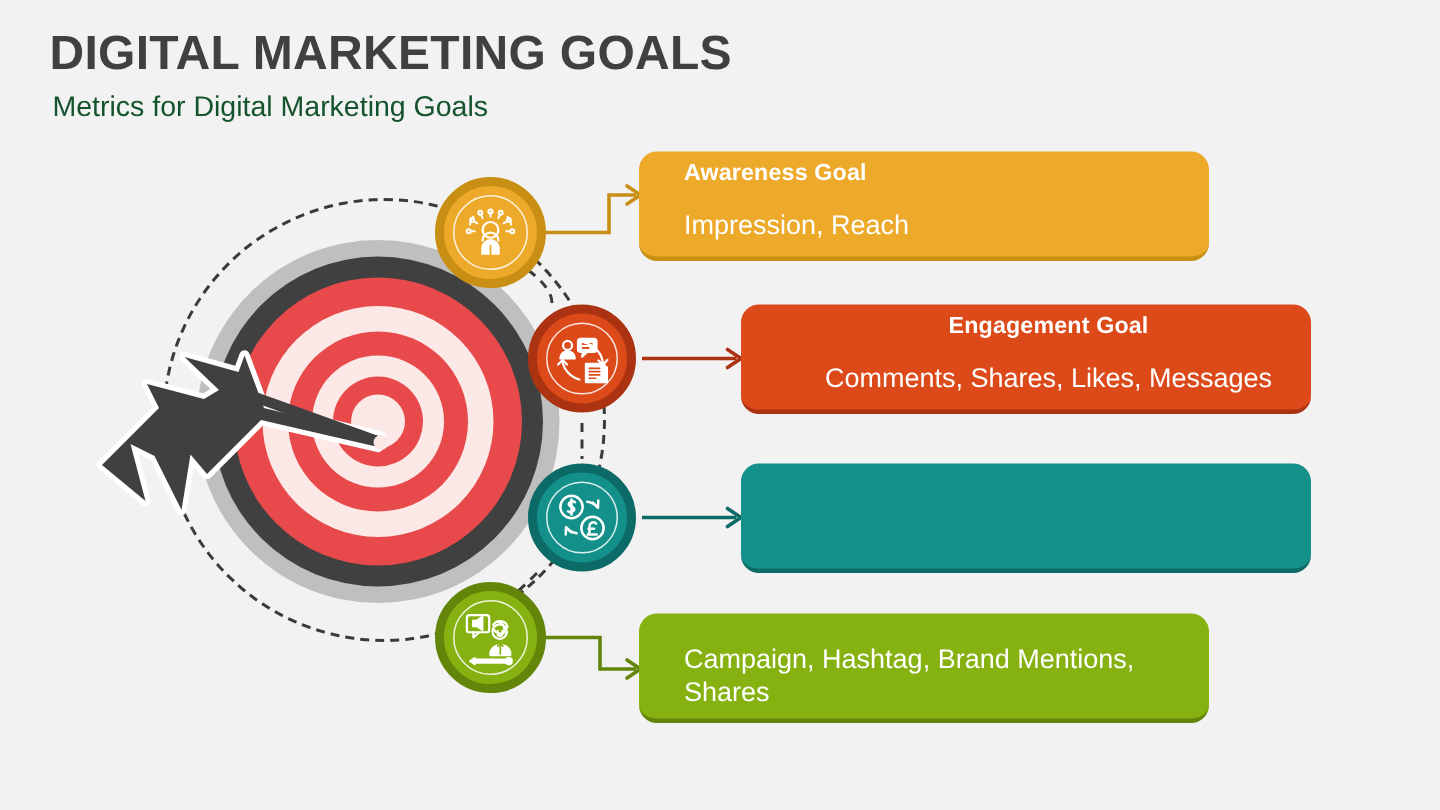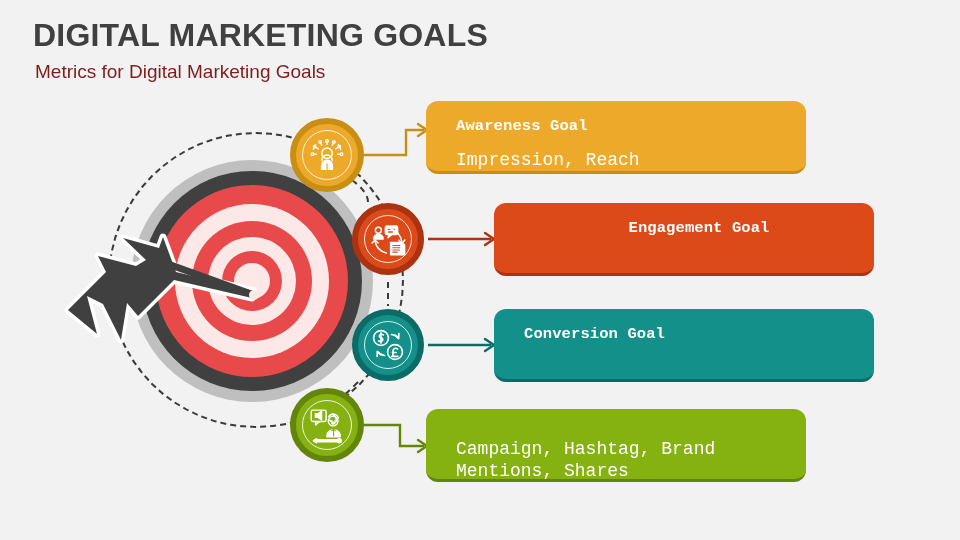--- a/index.html
+++ b/index.html
@@ -31,21 +31,21 @@
     letter-spacing: 0.2px;
     color: #404040;
     text-transform: uppercase;
     white-space: nowrap;
   }
   .subtitle {
     position: absolute;
     left: 35px;
     top: 61px;
     font-size: 19px;
-    color: #7f1d1d;
+    color: #14532d;
     white-space: nowrap;
   }
 
   
   .target-area {
     position: absolute;
     left: 28px;
     top: 120px;
     width: 370px;
     height: 360px;
@@ -97,23 +97,22 @@
     border: 1.5px solid rgba(255,255,255,0.85);
     box-sizing: border-box;
   }
   .icon-circle svg { position: relative; z-index: 2; }
 
   
   .card {
     position: absolute;
     border-radius: 12px;
     box-sizing: border-box;
-    padding: 16px 0 0 30px;
+    padding: 6px 0 0 30px;
     color: #ffffff;
-    font-family: Liberation Mono, monospace;
   }
   .card .card-title {
     font-size: 15.5px;
     font-weight: bold;
     line-height: 1.2;
     letter-spacing: 0.1px;
   }
   .card .card-sub {
     margin-top: 14px;
     font-size: 18px;
@@ -279,23 +278,23 @@
     </svg>
   </div>
 
   <div class="card" style="left:426px; top:101px; width:380px; height:73px; background:#eda929; border-bottom:3px solid #c98f14;">
     <div class="card-title">Awareness Goal</div>
     <div class="card-sub">Impression, Reach</div>
   </div>
 
   <div class="card" style="left:494px; top:203px; width:380px; height:73px; background:#dc4a1a; border-bottom:3px solid #ab3312;text-align:center;">
     <div class="card-title">Engagement Goal</div>
+    <div class="card-sub">Comments, Shares, Likes, Messages</div>
   </div>
 
   <div class="card" style="left:494px; top:309px; width:380px; height:73px; background:#13908a; border-bottom:3px solid #0c6b66;">
-    <div class="card-title">Conversion Goal</div>
   </div>
 
   <div class="card" style="left:426px; top:409px; width:380px; height:73px; background:#85b211; border-bottom:3px solid #63860a;">
     <div class="card-sub">Campaign, Hashtag, Brand Mentions, Shares</div>
   </div>
 
 </div>
 
 </body></html>

